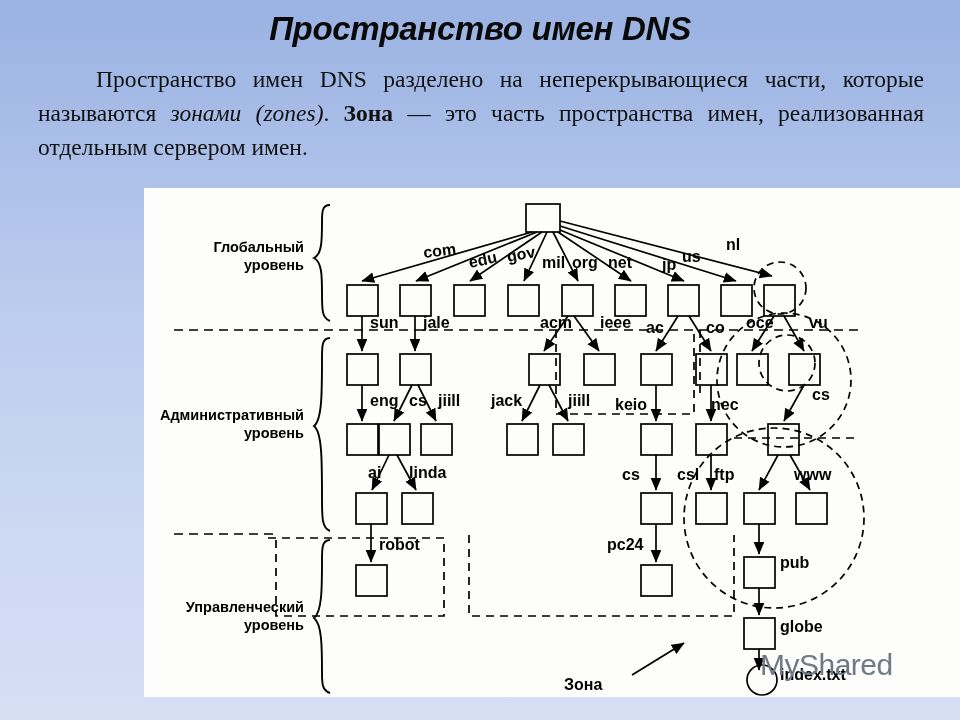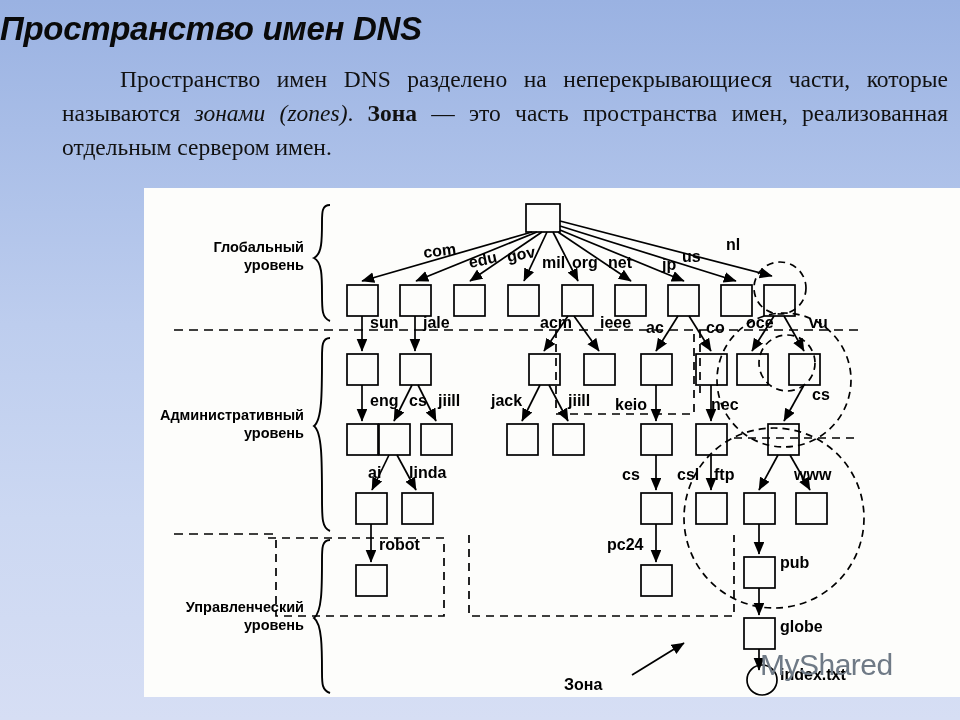--- a/index.html
+++ b/index.html
@@ -4,30 +4,30 @@
 <style>
   html,body{margin:0;padding:0;}
   body{
     width:960px;height:720px;overflow:hidden;
     font-family:"Liberation Sans", sans-serif;
     background:linear-gradient(to bottom,#9ab2e2 0%,#a8bde7 18%,#bdcdee 45%,#ccd8f2 72%,#d6def4 100%);
   }
   #slide{position:relative;width:960px;height:720px;}
 
   .title{
-    position:absolute;left:0;top:10px;width:960px;
+    position:absolute;left:0;top:10px;width:960px;text-align:center;
     font-family:"Liberation Sans", sans-serif;
     font-weight:bold;font-style:italic;font-size:33px;color:#0a0a0a;
     letter-spacing:-0.3px;
   }
   .para{
     position:absolute;left:38px;top:62px;width:886px;
     font-family:"Liberation Serif", serif;
     font-size:23.5px;line-height:34px;color:#111;
-    text-align:justify;text-align-last:left;margin-left:24px;
+    text-align:justify;text-align-last:left;
   }
   .para .ind{display:inline-block;width:58px;}
   .para i{font-style:italic;}
   .para b{font-weight:bold;}
 
   
   .panel{
     position:absolute;left:144px;top:188px;width:844px;height:509px;
     background:#fdfdfb;
   }

